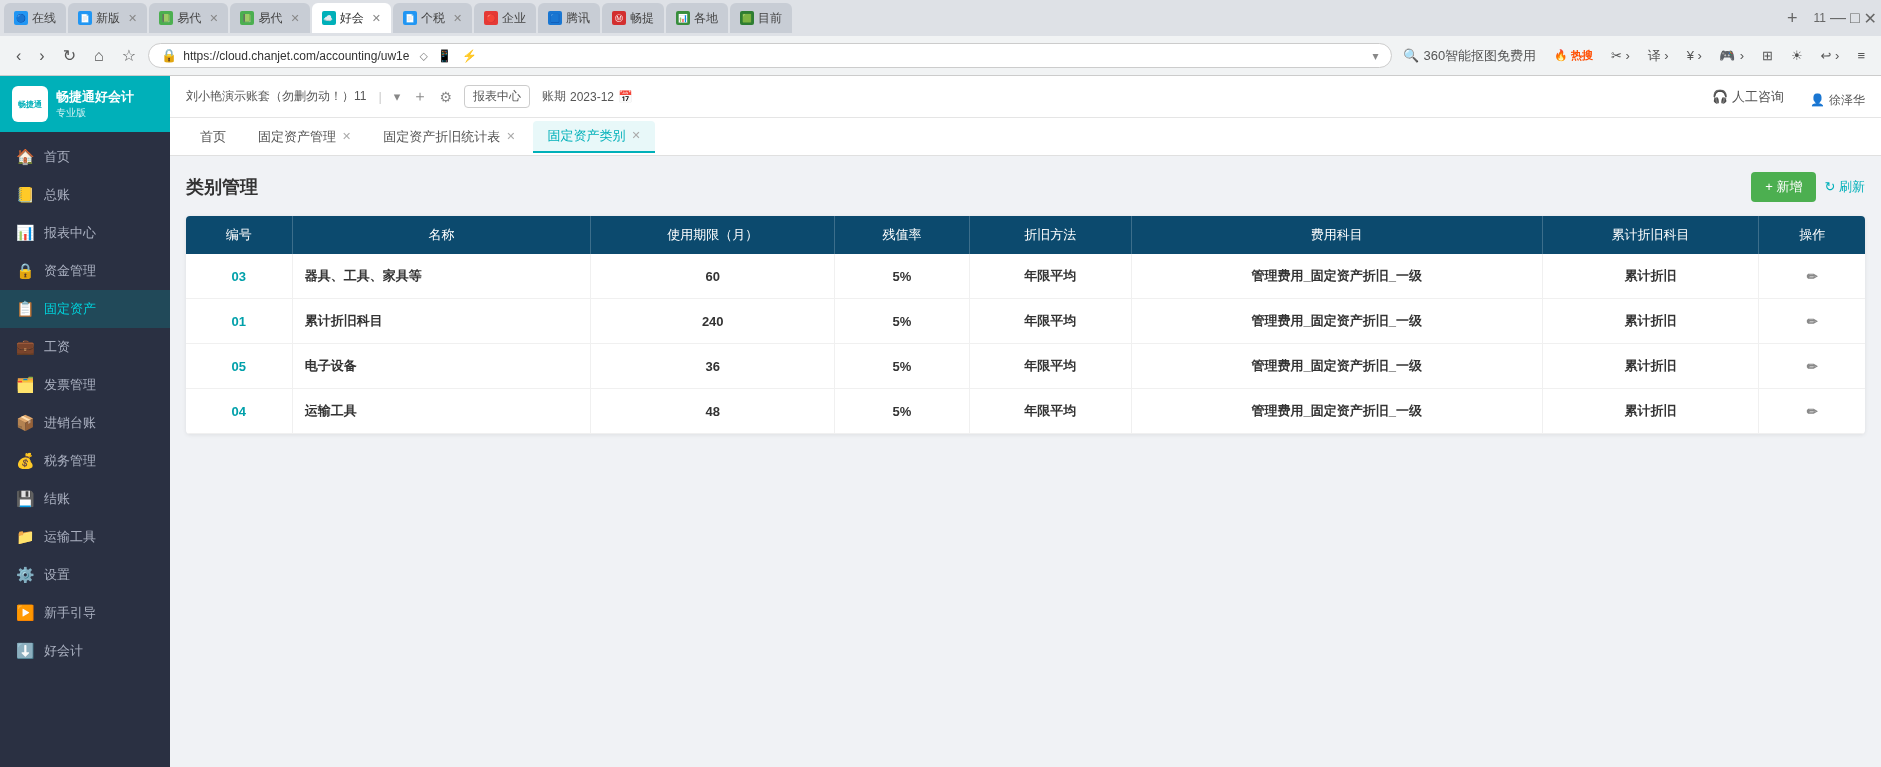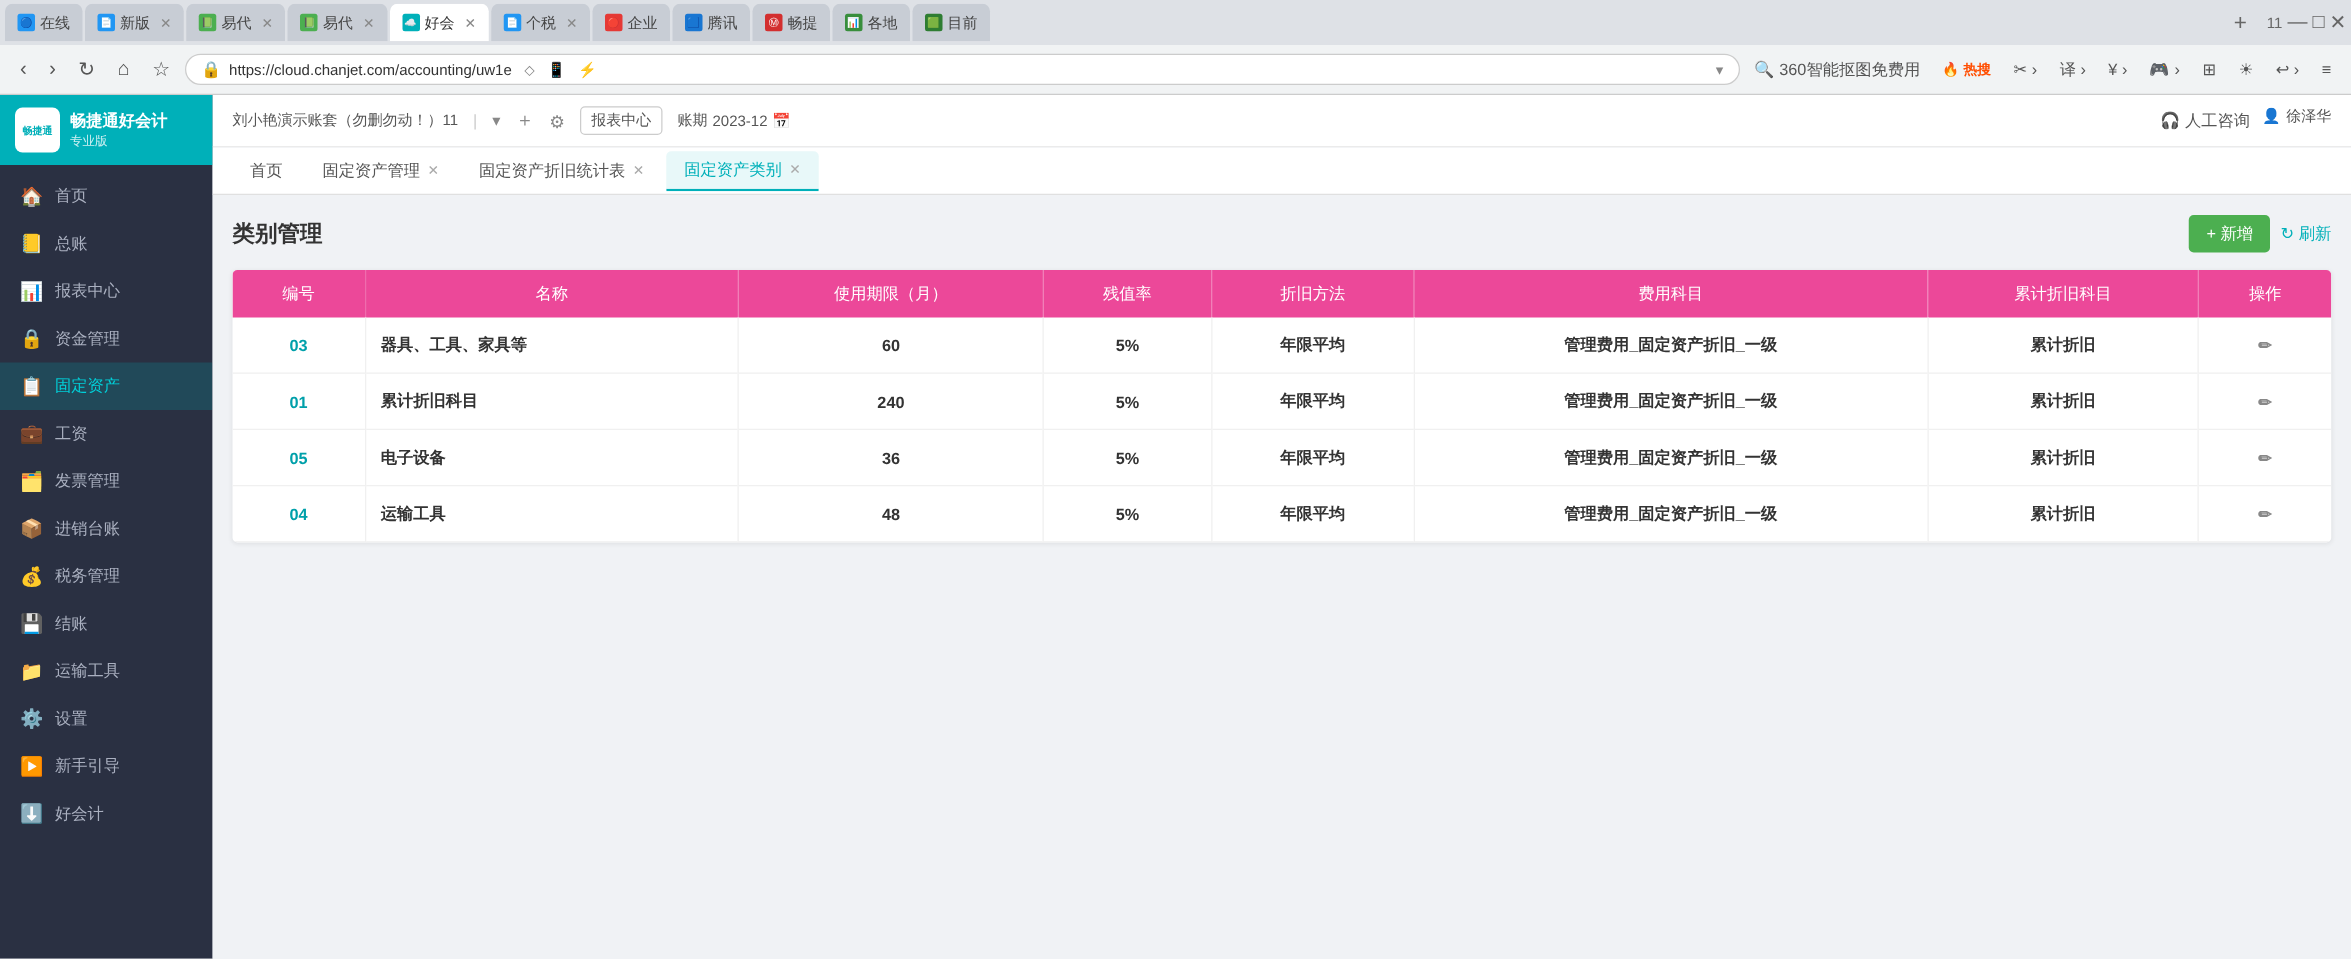--- a/index.html
+++ b/index.html
@@ -32,21 +32,21 @@
     .sidebar-subtitle { color: rgba(255,255,255,0.8); font-size: 10px; }
     .sidebar-menu { flex: 1; overflow-y: auto; padding: 6px 0; }
     .sidebar-item { display: flex; align-items: center; gap: 10px; padding: 10px 16px; color: #aab0c0; cursor: pointer; font-size: 13px; }
     .sidebar-item.active { background: rgba(0,176,185,0.2); color: #00d0d9; }
     .sidebar-item-icon { font-size: 15px; width: 18px; text-align: center; }
 
     
     .top-bar { background: #fff; border-bottom: 1px solid #e5e5e5; padding: 0 16px; height: 42px; display: flex; align-items: center; gap: 12px; }
     .top-bar-user { font-size: 12px; color: #555; }
     .top-bar-period { font-size: 12px; color: #555; display: flex; align-items: center; gap: 4px; }
-    .top-bar-actions { margin-left: auto; display: flex; align-items: flex-start; gap: 4px; }
+    .top-bar-actions { margin-left: auto; display: flex; align-items: flex-end; gap: 20px; }
     .version-btn { border: 1px solid #ccc; border-radius: 4px; padding: 2px 8px; font-size: 12px; color: #555; cursor: pointer; background: #fff; }
     .user-info { display: flex; align-items: center; gap: 4px; color: #555; font-size: 12px; }
 
     
     .main-content { flex: 1; display: flex; flex-direction: column; overflow: hidden; background: #f0f2f5; }
 
     
     .page-tabs { display: flex; align-items: center; background: #fff; border-bottom: 1px solid #e0e0e0; padding: 0 16px; height: 38px; gap: 4px; }
     .page-tab { padding: 6px 14px; font-size: 13px; color: #555; cursor: pointer; border-radius: 4px 4px 0 0; display: flex; align-items: center; gap: 6px; white-space: nowrap; }
     .page-tab.active { background: #e8f8f9; color: #00b0b9; border-bottom: 2px solid #00b0b9; }
@@ -57,21 +57,21 @@
 
     
     .page-header { display: flex; align-items: center; justify-content: space-between; margin-bottom: 14px; }
     .page-title { font-size: 18px; font-weight: bold; color: #333; }
     .header-actions { display: flex; gap: 8px; }
     .btn-add { background: #4caf50; color: #fff; border: none; border-radius: 4px; padding: 6px 14px; font-size: 13px; cursor: pointer; display: flex; align-items: center; gap: 4px; }
     .btn-refresh { background: none; border: none; color: #00b0b9; cursor: pointer; font-size: 13px; display: flex; align-items: center; gap: 3px; }
 
     
     .data-table { width: 100%; border-collapse: collapse; background: #fff; border-radius: 4px; overflow: hidden; box-shadow: 0 1px 4px rgba(0,0,0,0.08); }
-    .data-table thead tr { background: #ec4899; }
+    .data-table thead tr { background: #0c4a6e; }
     .data-table thead th { color: #fff; padding: 10px 12px; font-size: 13px; font-weight: normal; text-align: center; border-right: 1px solid rgba(255,255,255,0.2); }
     .data-table thead th:last-child { border-right: none; }
     .data-table tbody tr { border-bottom: 1px solid #f0f0f0; }
     .data-table tbody td { padding: 13px 12px; font-size: 13px; color: #333; text-align: center; border-right: 1px solid #f0f0f0; font-weight: bold; }
     .data-table tbody td:first-child { color: #00a0aa; }
     .data-table tbody td:last-child { border-right: none; }
     .td-name { text-align: left !important; }
     .edit-icon { color: #888; cursor: pointer; font-size: 13px; }
 
     

